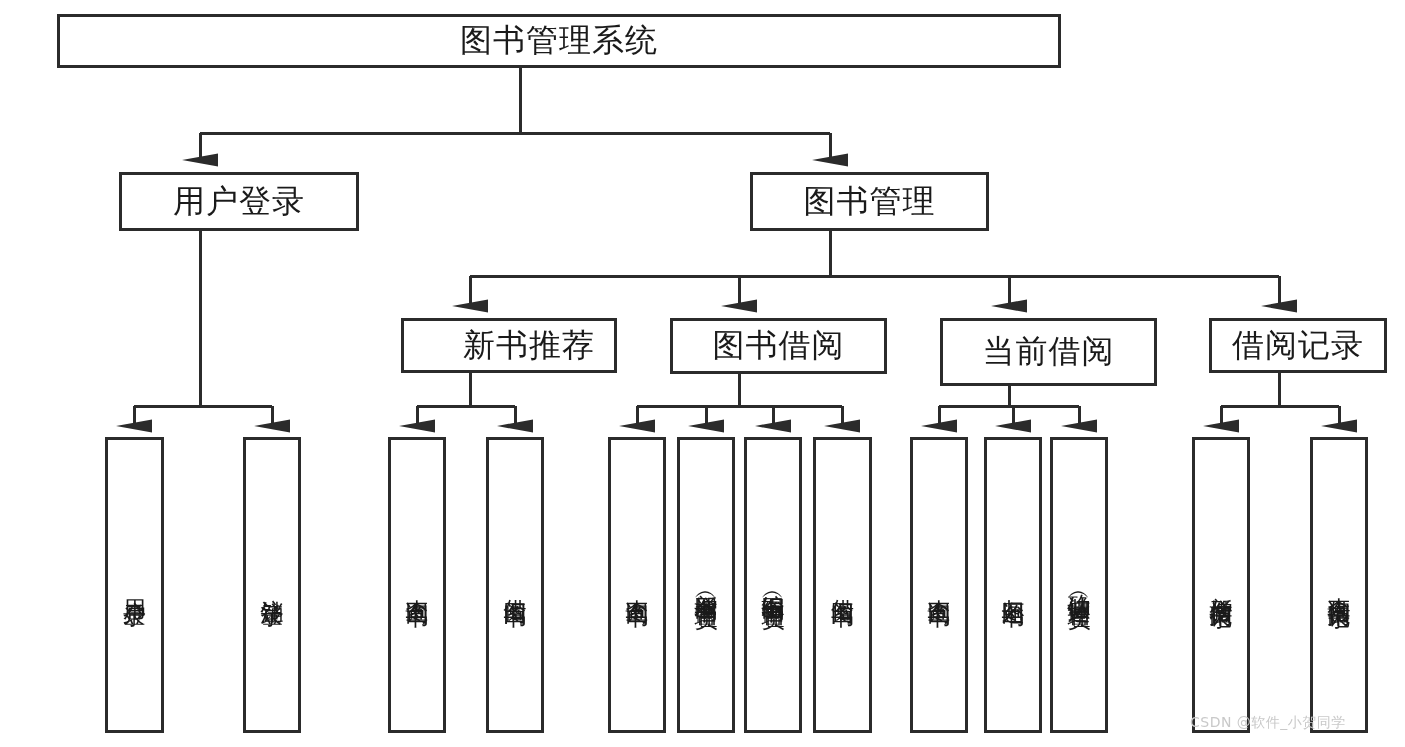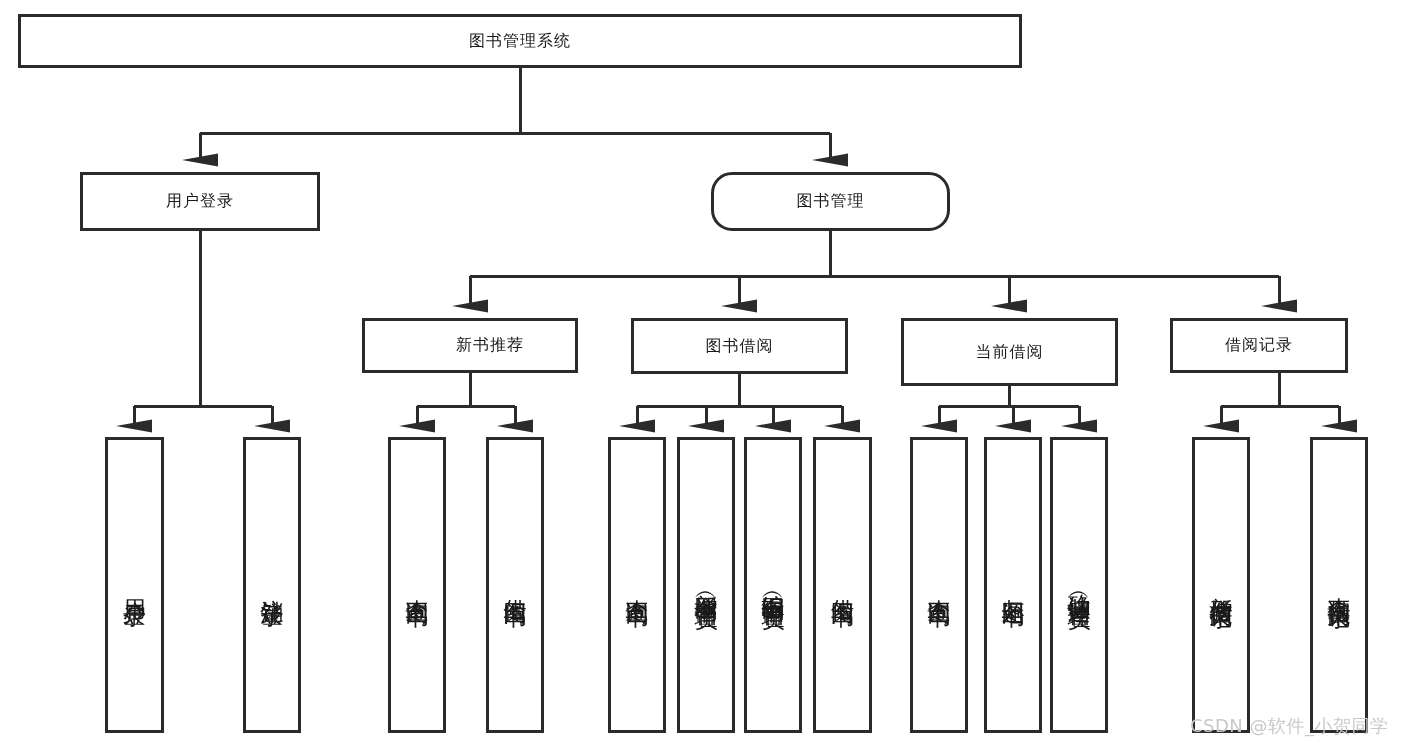--- a/index.html
+++ b/index.html
@@ -29,41 +29,42 @@
     position: absolute;
     box-sizing: border-box;
     background: #ffffff;
     border: 3px solid #2b2b2b;
     display: flex;
     align-items: center;
     justify-content: center;
     color: #1a1a1a;
   }
   .node.h {
-    font-size: 16px;
+    font-size: 32px;
     letter-spacing: 1px;
+    margin-left: 39px;
   }
   .node.v {
     writing-mode: vertical-rl;
     text-orientation: upright;
     font-size: 23px;
     line-height: 1.18;
     letter-spacing: 2px;
     padding: 6px 0;
     text-align: center;
   }
   .node.v .vtext {
     writing-mode: vertical-rl;
     text-orientation: upright;
     display: block;
   }
   .watermark {
     position: absolute;
     color: #c9c9c9;
-    font-size: 18px;
+    font-size: 14px;
     letter-spacing: 0.5px;
     white-space: nowrap;
   }
 </style>
 </head>
 <body>
 
 <div id="canvas">
 
   <svg class="edges" viewBox="0 0 1405 747" xmlns="http://www.w3.org/2000/svg">
@@ -117,21 +118,21 @@
     </g>
   </svg>
 
   <div class="node h" style="left:18px; top:14px; width:1004px; height:54px;">
     <span>图书管理系统</span>
   </div>
 
   <div class="node h" style="left:80px; top:172px; width:240px; height:59px;">
     <span>用户登录</span>
   </div>
-  <div class="node h" style="left:711px; top:172px; width:239px; height:59px;border-radius:21px;">
+  <div class="node h" style="left:711px; top:172px; width:239px; height:59px;">
     <span>图书管理</span>
   </div>
 
   <div class="node h" style="left:362px; top:318px; width:216px; height:55px;padding-left:40px;">
     <span>新书推荐</span>
   </div>
   <div class="node h" style="left:631px; top:318px; width:217px; height:56px;">
     <span>图书借阅</span>
   </div>
   <div class="node h" style="left:901px; top:318px; width:217px; height:68px;">

